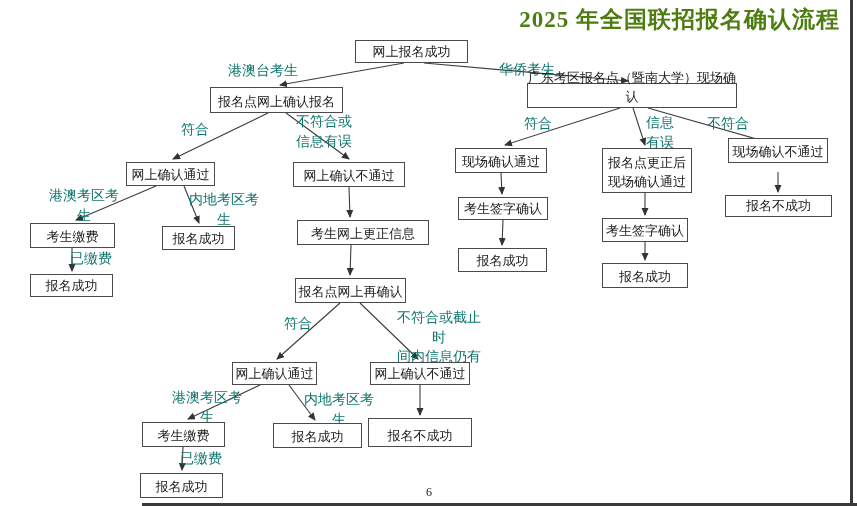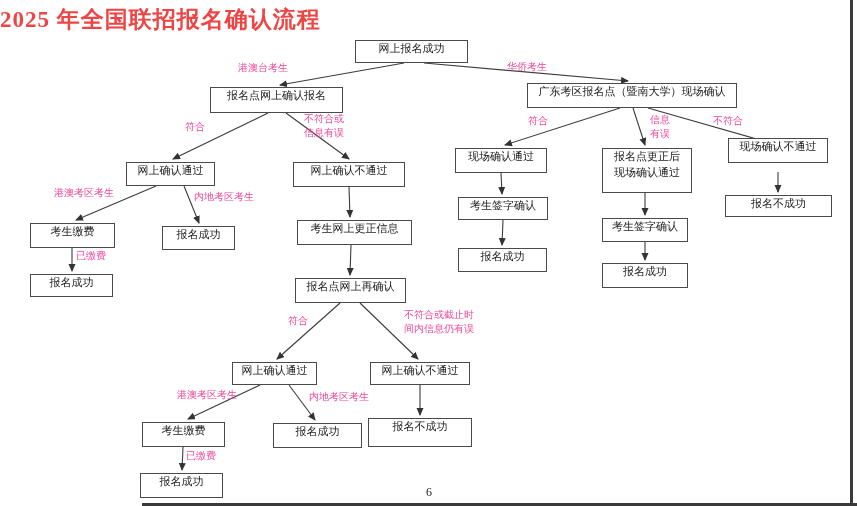--- a/index.html
+++ b/index.html
@@ -1,33 +1,33 @@
 <!DOCTYPE html>
 <html><head>
 <meta charset="utf-8">
 <style>
   html,body{margin:0;padding:0;background:#e9e9e9;}
   .page{
     position:relative;width:857px;height:506px;background:#ffffff;
     overflow:hidden;font-family:"Liberation Serif","DejaVu Serif",serif;color:#1c1c1c;
   }
   .title{
-    position:absolute;top:4px;left:0;width:840px;text-align:left;
-    font-size:23px;font-weight:bold;letter-spacing:1px;color:#ef4444;
+    position:absolute;top:4px;left:0;width:840px;text-align:right;
+    font-size:23px;font-weight:bold;letter-spacing:1px;color:#4d7c0f;
   }
   .edges{position:absolute;top:0;left:0;width:857px;height:506px;pointer-events:none;}
   .edges line{stroke:#3d3d3d;stroke-width:1.1;}
   .node{
     position:absolute;border:1.4px solid #4a4a4a;background:#fff;
-    display:flex;align-items:flex-start;justify-content:center;text-align:center;
-    font-size:11px;line-height:1.45;white-space:pre-line;box-sizing:border-box;color:#1a1a1a;
+    display:flex;align-items:flex-end;justify-content:center;text-align:center;
+    font-size:13px;line-height:1.45;white-space:pre-line;box-sizing:border-box;color:#1a1a1a;
   }
   .elabel{
-    position:absolute;font-size:10px;line-height:1.4;text-align:center;
-    white-space:pre-line;color:#ec4899;
+    position:absolute;font-size:14px;line-height:1.4;text-align:center;
+    white-space:pre-line;color:#0f766e;
   }
   .pagenum{position:absolute;left:420px;top:485px;width:18px;text-align:center;font-size:12px;color:#222;}
   .edge-right{position:absolute;left:850px;top:0;width:3px;height:506px;background:#3a3a3a;}
   .edge-bottom{position:absolute;left:142px;top:503px;width:715px;height:3px;background:#3a3a3a;}
 </style>
 </head>
 <body>
 
 <div class="page">
 
@@ -85,21 +85,21 @@
   <div class="node" style="left:455px;top:148px;width:92px;height:25px;"><span>现场确认通过</span></div>
   <div class="node" style="left:602px;top:148px;width:90px;height:45px;"><span>报名点更正后
 现场确认通过</span></div>
   <div class="node" style="left:728px;top:138px;width:100px;height:25px;"><span>现场确认不通过</span></div>
 
   <div class="elabel" style="left:45px;top:186px;width:78px;">港澳考区考生</div>
   <div class="elabel" style="left:185px;top:190px;width:78px;">内地考区考生</div>
 
   <div class="node" style="left:30px;top:223px;width:85px;height:25px;"><span>考生缴费</span></div>
   <div class="node" style="left:162px;top:226px;width:73px;height:24px;"><span>报名成功</span></div>
-  <div class="node" style="left:297px;top:220px;width:115px;height:25px;"><span>考生网上更正信息</span></div>
+  <div class="node" style="left:297px;top:220px;width:132px;height:25px;"><span>考生网上更正信息</span></div>
   <div class="node" style="left:458px;top:197px;width:90px;height:23px;"><span>考生签字确认</span></div>
   <div class="node" style="left:602px;top:218px;width:86px;height:24px;"><span>考生签字确认</span></div>
   <div class="node" style="left:725px;top:195px;width:107px;height:22px;"><span>报名不成功</span></div>
 
   <div class="elabel" style="left:70px;top:249px;width:42px;">已缴费</div>
 
   <div class="node" style="left:30px;top:274px;width:83px;height:23px;"><span>报名成功</span></div>
   <div class="node" style="left:295px;top:278px;width:111px;height:25px;"><span>报名点网上再确认</span></div>
   <div class="node" style="left:458px;top:248px;width:89px;height:24px;"><span>报名成功</span></div>
   <div class="node" style="left:602px;top:263px;width:86px;height:25px;"><span>报名成功</span></div>

